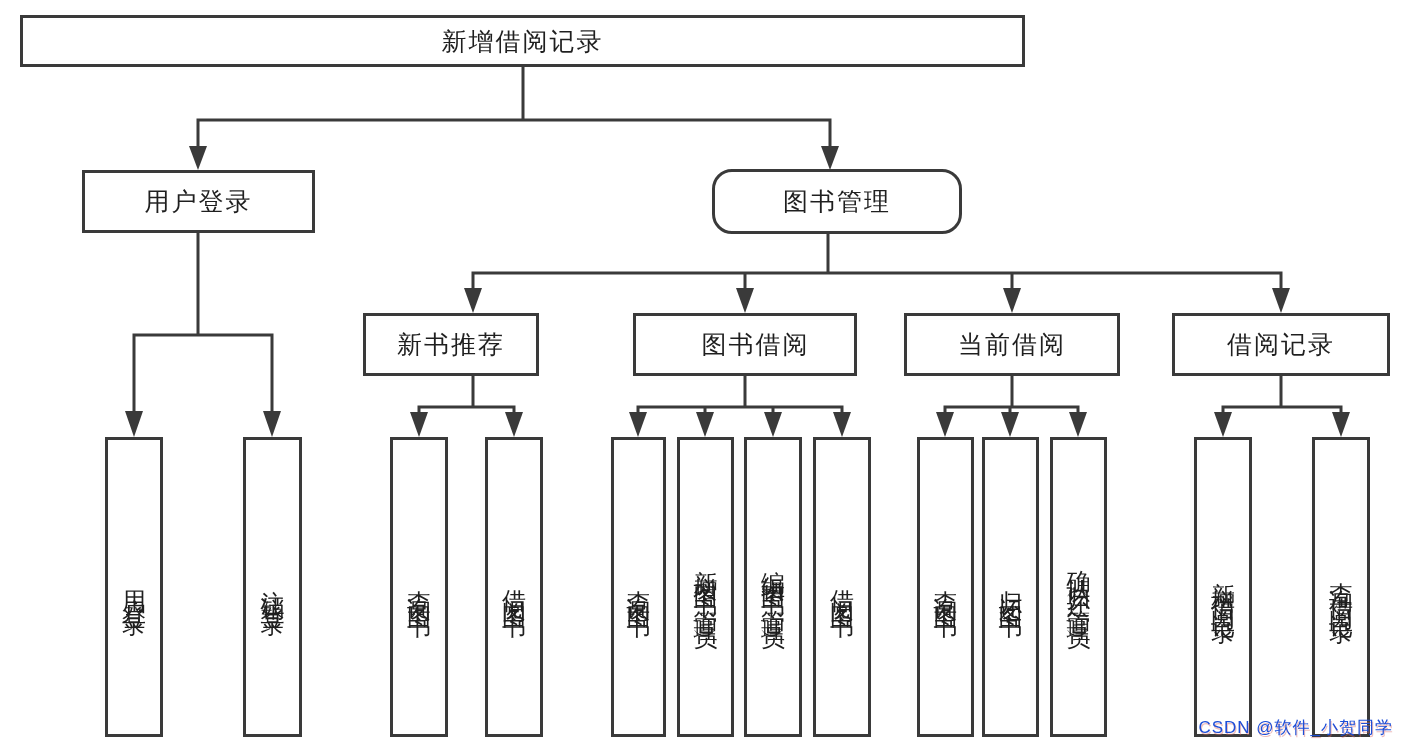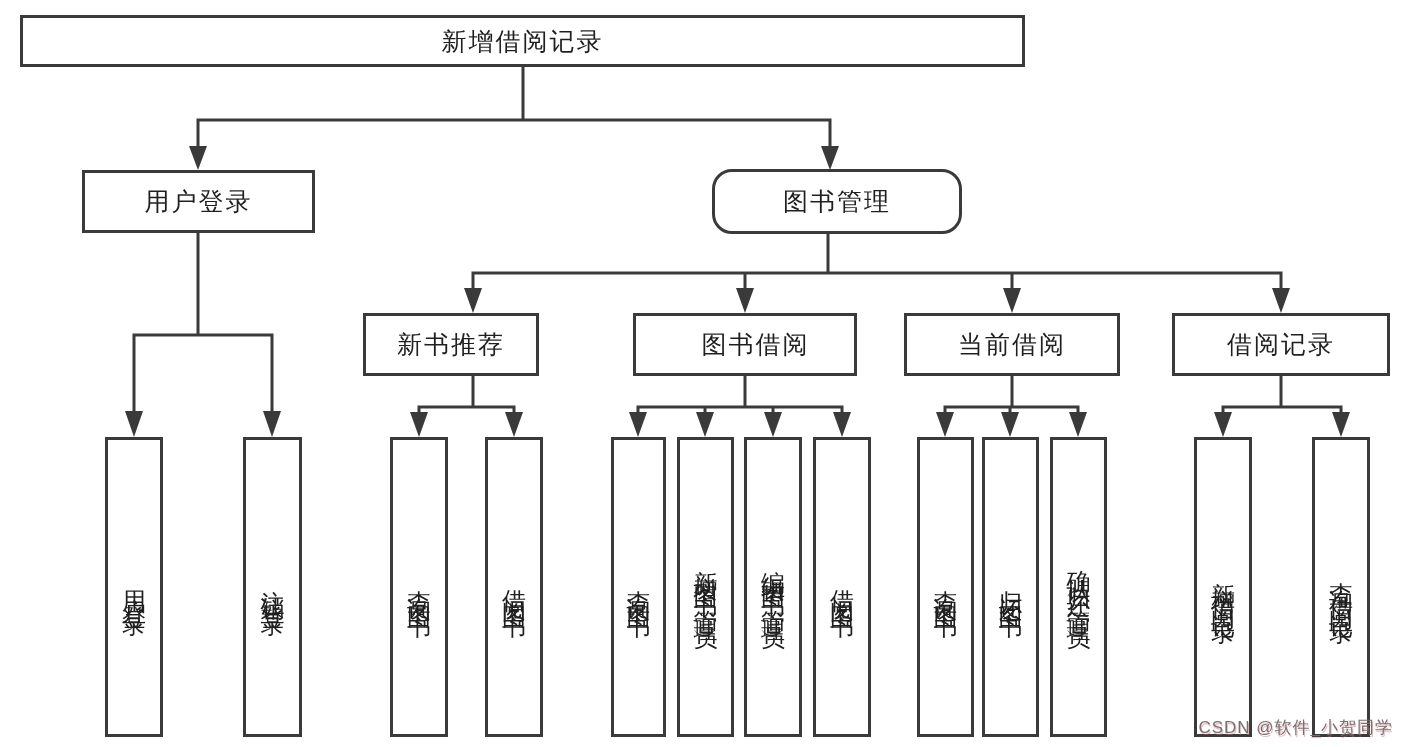--- a/index.html
+++ b/index.html
@@ -36,21 +36,21 @@
     font-size: 24px;
     letter-spacing: 8px;
     line-height: 1;
   }
   .watermark {
     position: absolute;
     right: 12px;
     bottom: 8px;
     font-size: 17px;
     letter-spacing: 1px;
-    color: #737373;
+    color: #1d4ed8;
     text-shadow: 1px 2px 0 rgba(214, 106, 106, 0.45);
     white-space: nowrap;
     padding-left: 35px;
   }
   svg path { stroke: #3a3a3a; stroke-width: 3; fill: none; stroke-linecap: square; }
   svg polygon { fill: #3a3a3a; stroke: none; }
 </style>
 </head>
 <body>
 

